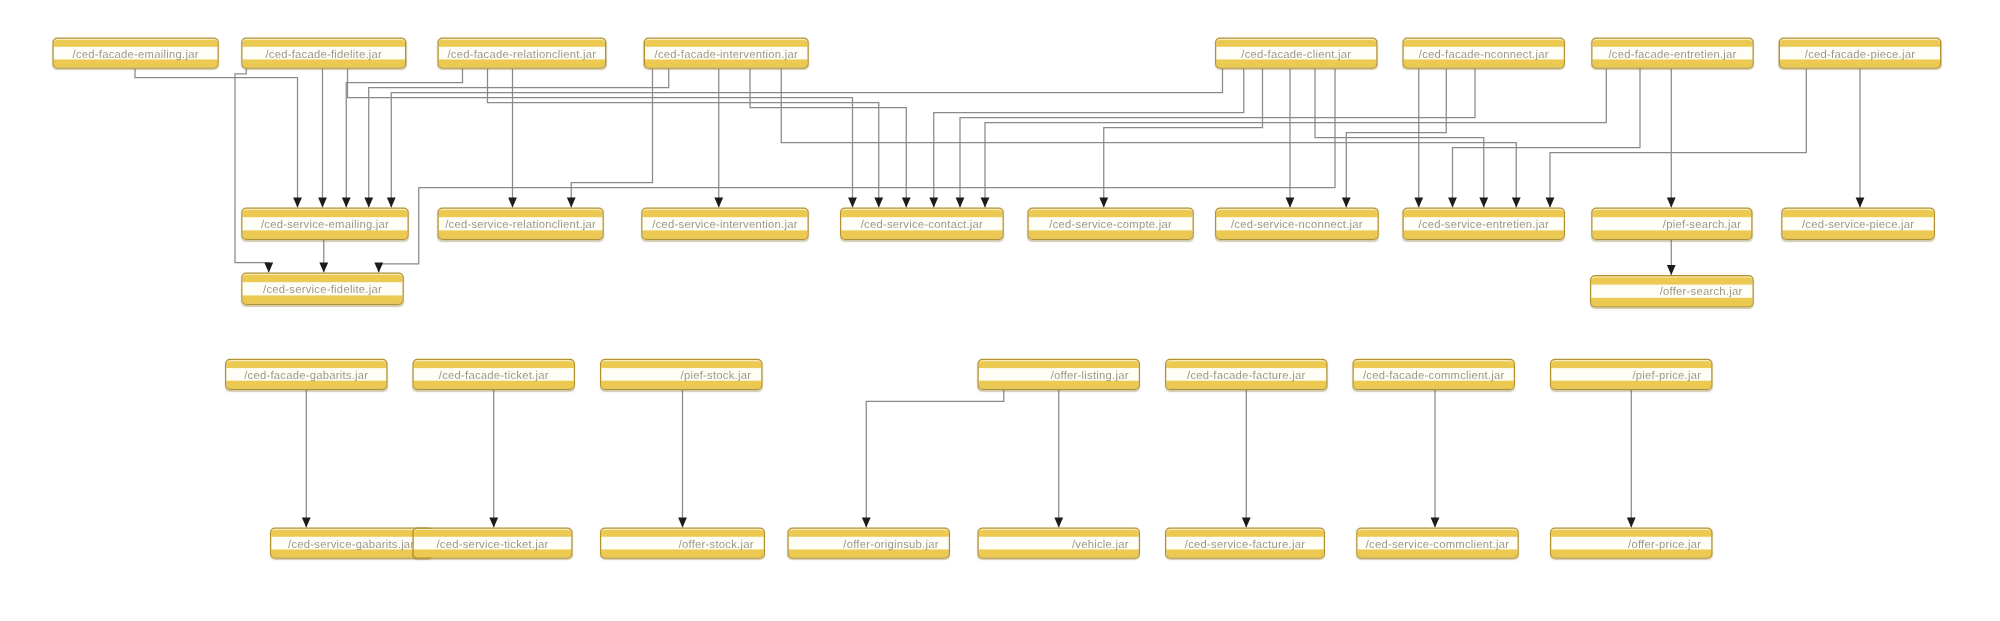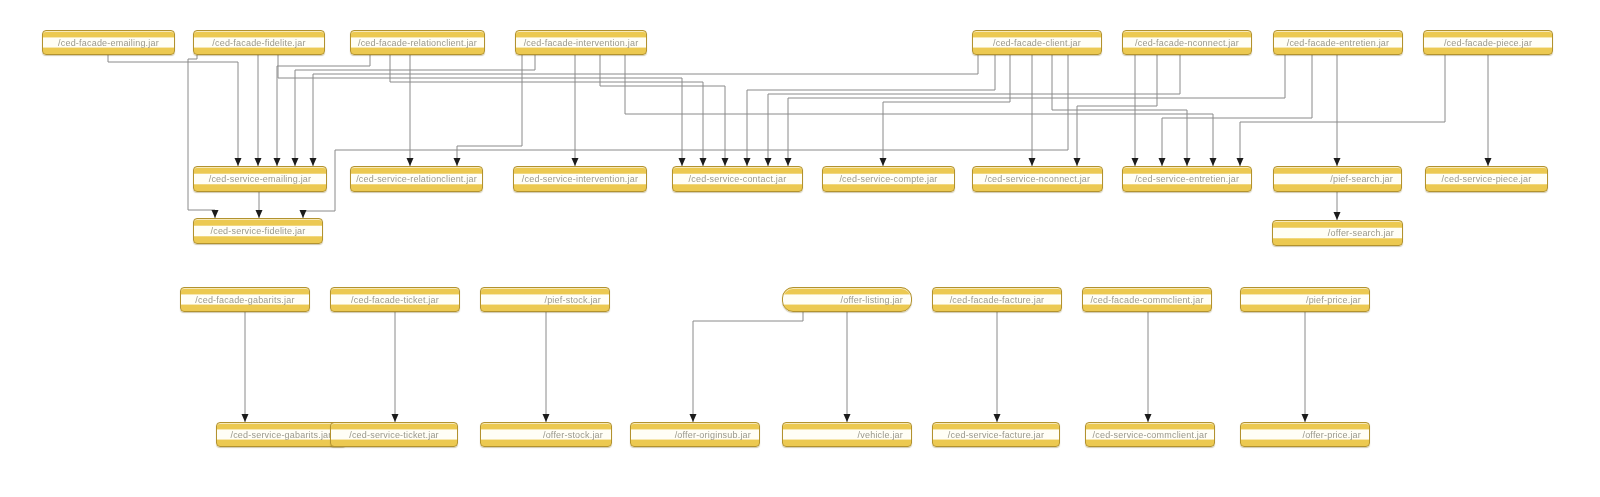--- a/index.html
+++ b/index.html
@@ -175,21 +175,21 @@
       </div>
       <div class="node" style="left: 180px; top: 287px; width: 130px; height: 25px; background: linear-gradient(rgb(236, 201, 81) 0%, rgb(236, 201, 81) 26%, rgb(255, 254, 246) 30%, rgb(255, 254, 246) 70%, rgb(236, 201, 81) 74%, rgb(236, 201, 81) 100%); border-color: rgb(178, 146, 47);">
         <span class="label" style="color: rgb(154, 152, 140);">/ced-facade-gabarits.jar</span>
       </div>
       <div class="node" style="left: 330px; top: 287px; width: 130px; height: 25px; background: linear-gradient(rgb(236, 201, 81) 0%, rgb(236, 201, 81) 26%, rgb(255, 254, 246) 30%, rgb(255, 254, 246) 70%, rgb(236, 201, 81) 74%, rgb(236, 201, 81) 100%); border-color: rgb(178, 146, 47);">
         <span class="label" style="color: rgb(154, 152, 140);">/ced-facade-ticket.jar</span>
       </div>
       <div class="node align-right" style="left: 480px; top: 287px; width: 130px; height: 25px; background: linear-gradient(rgb(236, 201, 81) 0%, rgb(236, 201, 81) 26%, rgb(255, 254, 246) 30%, rgb(255, 254, 246) 70%, rgb(236, 201, 81) 74%, rgb(236, 201, 81) 100%); border-color: rgb(178, 146, 47);">
         <span class="label" style="color: rgb(154, 152, 140);">/pief-stock.jar</span>
       </div>
-      <div class="node align-right" style="left: 782px; top: 287px; width: 130px; height: 25px; background: linear-gradient(rgb(236, 201, 81) 0%, rgb(236, 201, 81) 26%, rgb(255, 254, 246) 30%, rgb(255, 254, 246) 70%, rgb(236, 201, 81) 74%, rgb(236, 201, 81) 100%); border-color: rgb(178, 146, 47); border-radius: 11px;">
+      <div class="node align-right" style="left: 782px; top: 287px; width: 130px; height: 25px; background: linear-gradient(rgb(236, 201, 81) 0%, rgb(236, 201, 81) 26%, rgb(255, 254, 246) 30%, rgb(255, 254, 246) 70%, rgb(236, 201, 81) 74%, rgb(236, 201, 81) 100%); border-color: rgb(178, 146, 47);">
         <span class="label" style="color: rgb(154, 152, 140);">/offer-listing.jar</span>
       </div>
       <div class="node" style="left: 932px; top: 287px; width: 130px; height: 25px; background: linear-gradient(rgb(236, 201, 81) 0%, rgb(236, 201, 81) 26%, rgb(255, 254, 246) 30%, rgb(255, 254, 246) 70%, rgb(236, 201, 81) 74%, rgb(236, 201, 81) 100%); border-color: rgb(178, 146, 47); text-align: center;">
         <span class="label" style="color: rgb(154, 152, 140);">/ced-facade-facture.jar</span>
       </div>
       <div class="node" style="left: 1082px; top: 287px; width: 130px; height: 25px; background: linear-gradient(rgb(236, 201, 81) 0%, rgb(236, 201, 81) 26%, rgb(255, 254, 246) 30%, rgb(255, 254, 246) 70%, rgb(236, 201, 81) 74%, rgb(236, 201, 81) 100%); border-color: rgb(178, 146, 47);">
         <span class="label" style="color: rgb(154, 152, 140);">/ced-facade-commclient.jar</span>
       </div>
       <div class="node align-right" style="left: 1240px; top: 287px; width: 130px; height: 25px; background: linear-gradient(rgb(236, 201, 81) 0%, rgb(236, 201, 81) 26%, rgb(255, 254, 246) 30%, rgb(255, 254, 246) 70%, rgb(236, 201, 81) 74%, rgb(236, 201, 81) 100%); border-color: rgb(178, 146, 47);">
         <span class="label" style="color: rgb(154, 152, 140);">/pief-price.jar</span>

